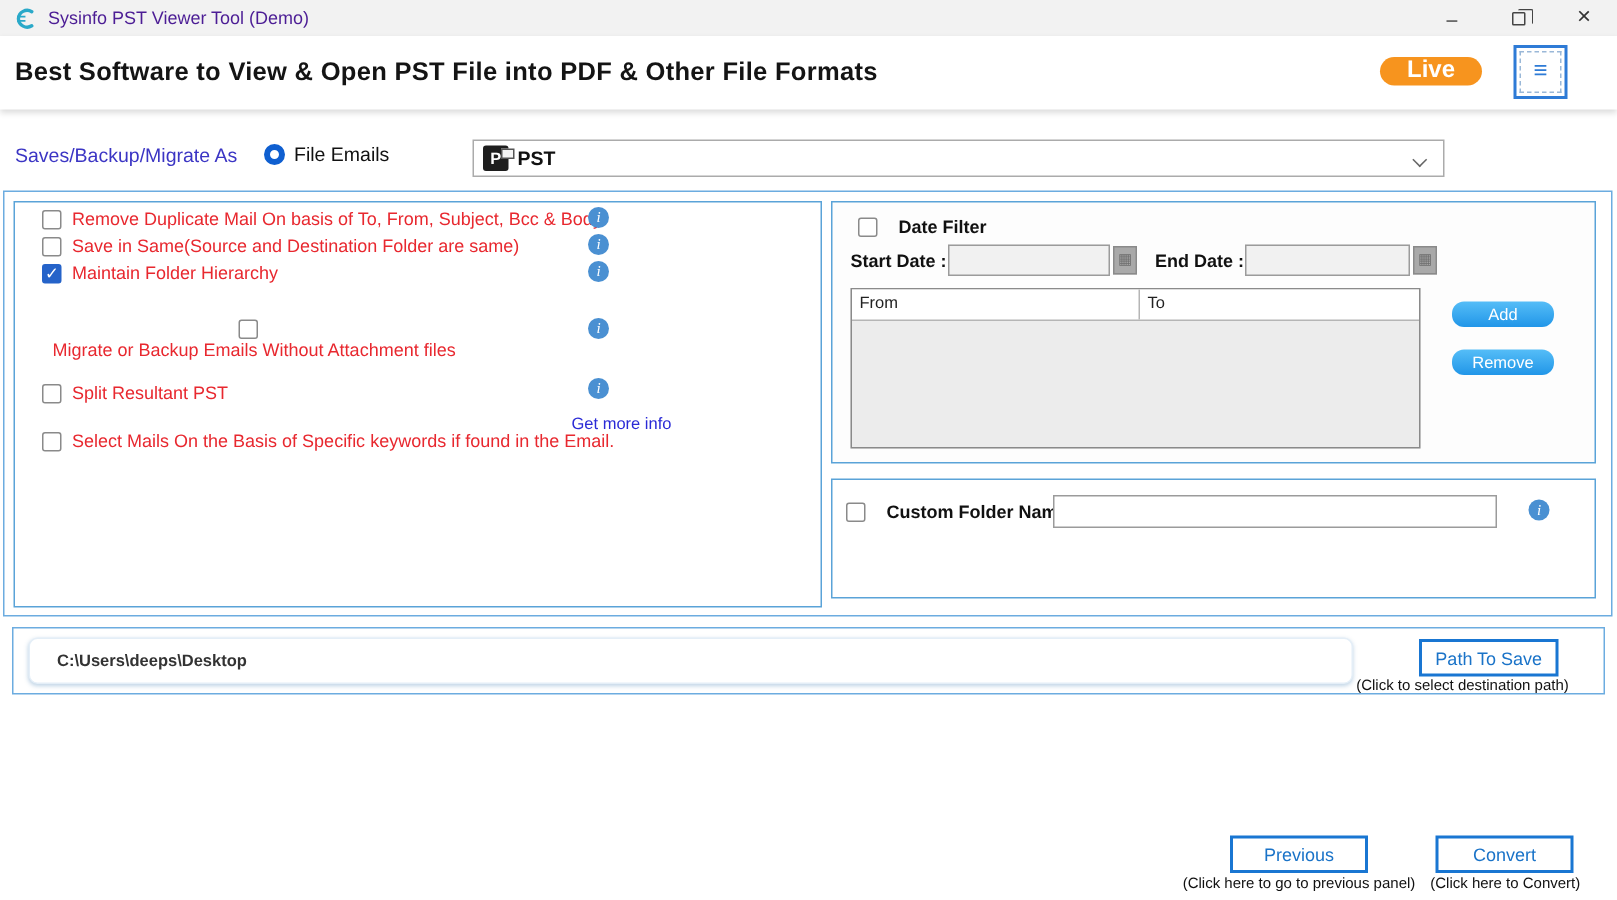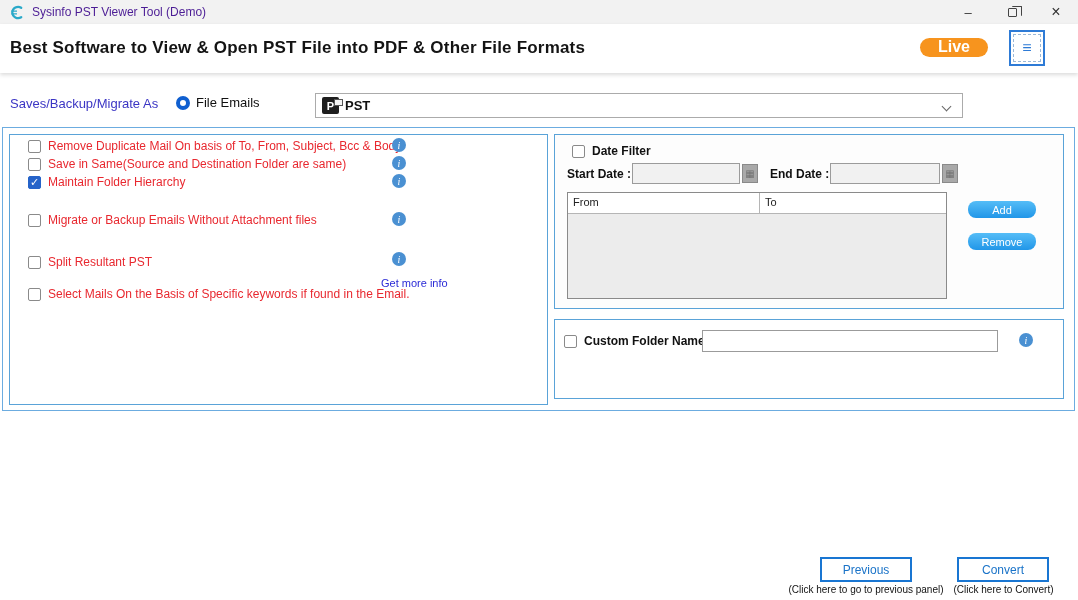--- a/index.html
+++ b/index.html
@@ -44,21 +44,21 @@
   .checkbox { width:13px; height:13px; border:1px solid #8a8a8a; border-radius:2px; background:#ffffff; display:inline-block; flex:none; position:relative; }
   .checkbox.checked { background:#2563c9; border-color:#2563c9; }
   .checkbox.checked::after { content:"\2713"; position:absolute; left:1px; top:-1px; color:#ffffff; font-size:11px; font-weight:bold; }
   .opt-label { font-size:12px; color:#e8282f; margin-left:7px; white-space:nowrap; }
   .info-icon { position:absolute; width:14px; height:14px; border-radius:50%; background:#4a90d2; color:#ffffff; font-size:10px; font-style:italic; font-family:"Liberation Serif",serif; display:flex; align-items:center; justify-content:center; cursor:pointer; }
   .get-more-info { position:absolute; font-size:11px; color:#2a2ad6; cursor:pointer; }
 
   
   .date-panel { position:absolute; left:551px; top:6px; width:510px; height:175px; border:1px solid #5aa3d8; background:#fdfdfd; }
   .df-check { position:absolute; left:17px; top:9px; display:flex; align-items:center; }
-  .bold-label { font-size:12px; font-weight:bold; color:#111; margin-left:7px; white-space:nowrap; }
+  .bold-label { font-size:12px; font-weight:bold; color:#111; margin-left:14px; white-space:nowrap; }
   .date-label { position:absolute; font-size:12px; font-weight:bold; color:#111; }
   .date-input { position:absolute; width:108px; height:21px; background:#f1f1f1; border:1px solid #9b9b9b; }
   .cal-btn { position:absolute; width:16px; height:19px; background:#a9a9a9; border:1px solid #8a8a8a; color:#6e6e6e; font-size:10px; display:flex; align-items:center; justify-content:center; cursor:pointer; }
   .ft-table { position:absolute; left:12px; top:57px; width:380px; height:107px; border:1px solid #8a8a8a; background:#ececec; }
   .ft-head { display:flex; height:21px; background:#ffffff; border-bottom:1px solid #b5b5b5; }
   .ft-col { font-size:11px; color:#222; padding:3px 0 0 5px; }
   .ft-col.from { width:192px; border-right:1px solid #b5b5b5; }
   .ft-col.to { flex:1; }
   .mini-btn { position:absolute; width:68px; height:17px; border:none; border-radius:8px; background:linear-gradient(#55bdf7,#2196e8); color:#ffffff; font-size:11px; font-family:inherit; cursor:pointer; }
 
@@ -141,21 +141,21 @@
         <span class="opt-label">Save in Same(Source and Destination Folder are same)</span>
       </div>
       <span class="info-icon" style="left:382px; top:21px;">i</span>
 
       <div class="opt-row" style="left:18px; top:40px;">
         <span class="checkbox checked"></span>
         <span class="opt-label">Maintain Folder Hierarchy</span>
       </div>
       <span class="info-icon" style="left:382px; top:39px;">i</span>
 
-      <div class="opt-row" style="left:18px; top:78px;">
+      <div class="opt-row" style="left:18px; top:78px;flex-direction:column;">
         <span class="checkbox"></span>
         <span class="opt-label">Migrate or Backup Emails Without Attachment files</span>
       </div>
       <span class="info-icon" style="left:382px; top:77px;">i</span>
 
       <div class="opt-row" style="left:18px; top:120px;">
         <span class="checkbox"></span>
         <span class="opt-label">Split Resultant PST</span>
       </div>
       <span class="info-icon" style="left:382px; top:117px;">i</span>
@@ -193,19 +193,24 @@
     <div class="custom-panel">
       <div class="cf-check">
         <span class="checkbox"></span>
         <span class="bold-label">Custom Folder Name</span>
       </div>
       <input class="cf-input" value="" style="">
       <span class="info-icon cf-info">i</span>
     </div>
   </div>
 
+  <div class="path-box">
+    <input class="path-input" readonly="" value="C:\Users\deeps\Desktop" style="">
+    <button class="path-save-btn">Path To Save</button>
+    <div class="path-hint">(Click to select destination path)</div>
+  </div>
 
   <button class="footer-btn prev-btn">Previous</button>
   <div class="footer-hint prev-hint">(Click here to go to previous panel)</div>
   <button class="footer-btn conv-btn">Convert</button>
   <div class="footer-hint conv-hint">(Click here to Convert)</div>
 
 </div>
 
 </body></html>

